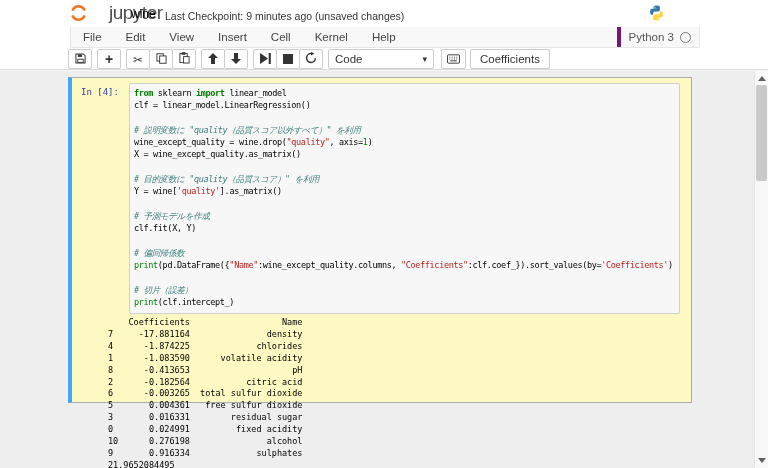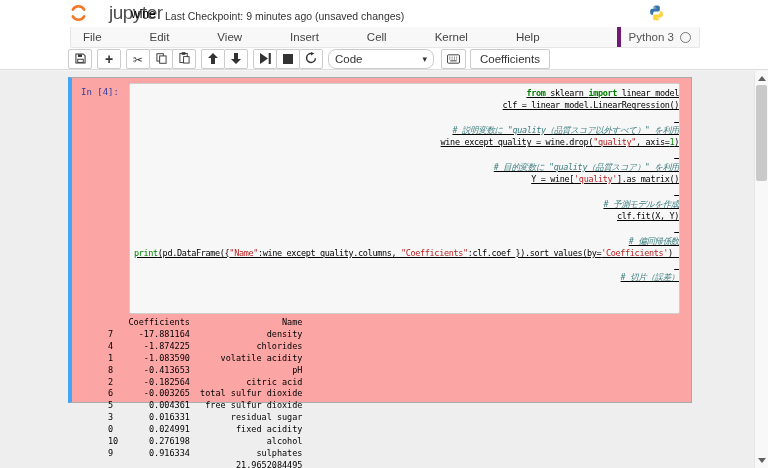--- a/index.html
+++ b/index.html
@@ -13,53 +13,53 @@
   #brandbar { position:absolute; top:0; left:0; width:768px; height:27px; }
   #logo { position:absolute; left:68px; top:2px; display:flex; align-items:center; cursor:pointer;gap:17px; }
   #logo-text { font-size:19px; color:#4e4e4e; letter-spacing:-0.5px; margin-left:3px; }
   #nb-title { position:absolute; left:131px; top:7px; font-size:12px; color:#000; }
   #checkpoint { position:absolute; left:165px; top:10px; font-size:10.5px; color:#333; }
   #py-logo { position:absolute; left:648px; top:4px; }
 
   
   #menubar { position:absolute; top:27px; left:70px; width:630px; height:21px;
              background:#f8f8f8; border:1px solid #e7e7e7; border-top:none;
-             border-radius:0 0 2px 2px; display:flex; align-items:center;gap:24px; }
+             border-radius:0 0 2px 2px; display:flex; align-items:center; }
   .menu-item { font-size:11.5px; color:#444; padding:0 12px; line-height:19px; cursor:pointer; }
   #kernel-area { margin-left:auto; display:flex; align-items:center; height:100%;
                  border-left:4px solid #701a75; padding:0 8px; }
   #kernel-name { font-size:11.5px; color:#555; margin-right:6px; }
   #kernel-circle { width:11px; height:11px; border:1.5px solid #777; border-radius:50%; }
 
   
   #toolbar { position:absolute; top:48px; left:68px; height:22px; display:flex; align-items:center; }
   .btn-group { display:flex; margin-right:5px; }
   .tb-btn { height:20px; min-width:24px; padding:0 5px; background:#fff;
             border:1px solid #ccc; border-radius:2px; display:flex; align-items:center;
             justify-content:center; color:#333; cursor:pointer; margin-left:-1px; }
   .btn-group .tb-btn:first-child { margin-left:0; }
   .tb-btn .uni { font-size:12px; line-height:12px; }
   #celltype-dd { height:20px; width:106px; background:#fff; border:1px solid #ccc;
-                 border-radius:8px; display:flex; align-items:center; font-size:11.5px;
+                 border-radius:2px; display:flex; align-items:center; font-size:11.5px;
                  color:#333; padding:0 6px; margin-right:8px; cursor:pointer; }
   #celltype-caret { margin-left:auto; font-size:9px; color:#333; }
   #palette-btn { margin-right:5px; }
   #celltoolbar-btn { font-size:11.5px; padding:0 9px; }
 
   
   #notebook { position:absolute; top:71px; left:0; width:754px; height:397px; background:#eee; }
-  #cell { position:absolute; left:68px; top:6px; width:624px; height:326px; background:#fca5a5;
-          border:1px solid #ababab; border-left:4px solid #42a5f5; cursor:text;text-align:right; }
+  #cell { position:absolute; left:68px; top:6px; width:624px; height:326px; background:#fef9c3;
+          border:1px solid #ababab; border-left:4px solid #42a5f5; cursor:text; }
   #in-prompt { position:absolute; left:9px; top:9px; font-family:"DejaVu Sans Mono", monospace;
                font-size:9px; color:#303f9f; white-space:pre; }
   #input-box { position:absolute; left:57px; top:5px; width:551px; height:231px;
                background:#f7f7f7; border:1px solid #cfcfcf; border-radius:2px;
                padding:4px 0 4px 4px; overflow:hidden; }
   #code { font-family:"DejaVu Sans Mono", monospace; font-size:8.5px; letter-spacing:-0.35px; }
-  .code-line { height:12.3px; white-space:pre; overflow:hidden;text-decoration:underline; }
+  .code-line { height:12.3px; white-space:pre; overflow:hidden; }
   .tok-k { color:#008000; font-weight:bold; }
   .tok-b { color:#008000; }
   .tok-s { color:#ba2121; }
   .tok-c { color:#408080; font-style:italic; }
   .tok-n { color:#080; }
   .tok-p { color:#000; }
   #output { position:absolute; left:36px; top:239px; font-family:"DejaVu Sans Mono", monospace;
             font-size:8.5px; line-height:11.9px; color:#000; white-space:pre; }
 
   
@@ -193,31 +193,33 @@
   <div id="notebook">
     <div id="cell">
       <div id="in-prompt">In [4]:</div>
       <div id="input-box">
         <div id="code">
             <div class="code-line"><span class="tok-k">from</span><span class="tok-p"> sklearn </span><span class="tok-k">import</span><span class="tok-p"> linear_model</span></div>
             <div class="code-line"><span class="tok-p">clf = linear_model.LinearRegression()</span></div>
             <div class="code-line">&nbsp;</div>
             <div class="code-line"><span class="tok-c"># 説明変数に "quality（品質スコア以外すべて）" を利用</span></div>
             <div class="code-line"><span class="tok-p">wine_except_quality = wine.drop(</span><span class="tok-s">"quality"</span><span class="tok-p">, axis=</span><span class="tok-n">1</span><span class="tok-p">)</span></div>
+            <div class="code-line"><span class="tok-p">X = wine_except_quality.as_matrix()</span></div>
             <div class="code-line">&nbsp;</div>
             <div class="code-line"><span class="tok-c"># 目的変数に "quality（品質スコア）" を利用</span></div>
             <div class="code-line"><span class="tok-p">Y = wine[</span><span class="tok-s">'quality'</span><span class="tok-p">].as_matrix()</span></div>
             <div class="code-line">&nbsp;</div>
             <div class="code-line"><span class="tok-c"># 予測モデルを作成</span></div>
             <div class="code-line"><span class="tok-p">clf.fit(X, Y)</span></div>
             <div class="code-line">&nbsp;</div>
             <div class="code-line"><span class="tok-c"># 偏回帰係数</span></div>
             <div class="code-line"><span class="tok-b">print</span><span class="tok-p">(pd.DataFrame({</span><span class="tok-s">"Name"</span><span class="tok-p">:wine_except_quality.columns, </span><span class="tok-s">"Coefficients"</span><span class="tok-p">:clf.coef_}).sort_values(by=</span><span class="tok-s">'Coefficients'</span><span class="tok-p">) )</span></div>
             <div class="code-line">&nbsp;</div>
             <div class="code-line"><span class="tok-c"># 切片（誤差）</span></div>
+            <div class="code-line"><span class="tok-b">print</span><span class="tok-p">(clf.intercept_)</span></div>
           </div>
       </div>
       <pre id="output">    Coefficients                  Name
 7     -17.881164               density
 4      -1.874225             chlorides
 1      -1.083590      volatile acidity
 8      -0.413653                    pH
 2      -0.182564           citric acid
 6      -0.003265  total sulfur dioxide
 5       0.004361   free sulfur dioxide

